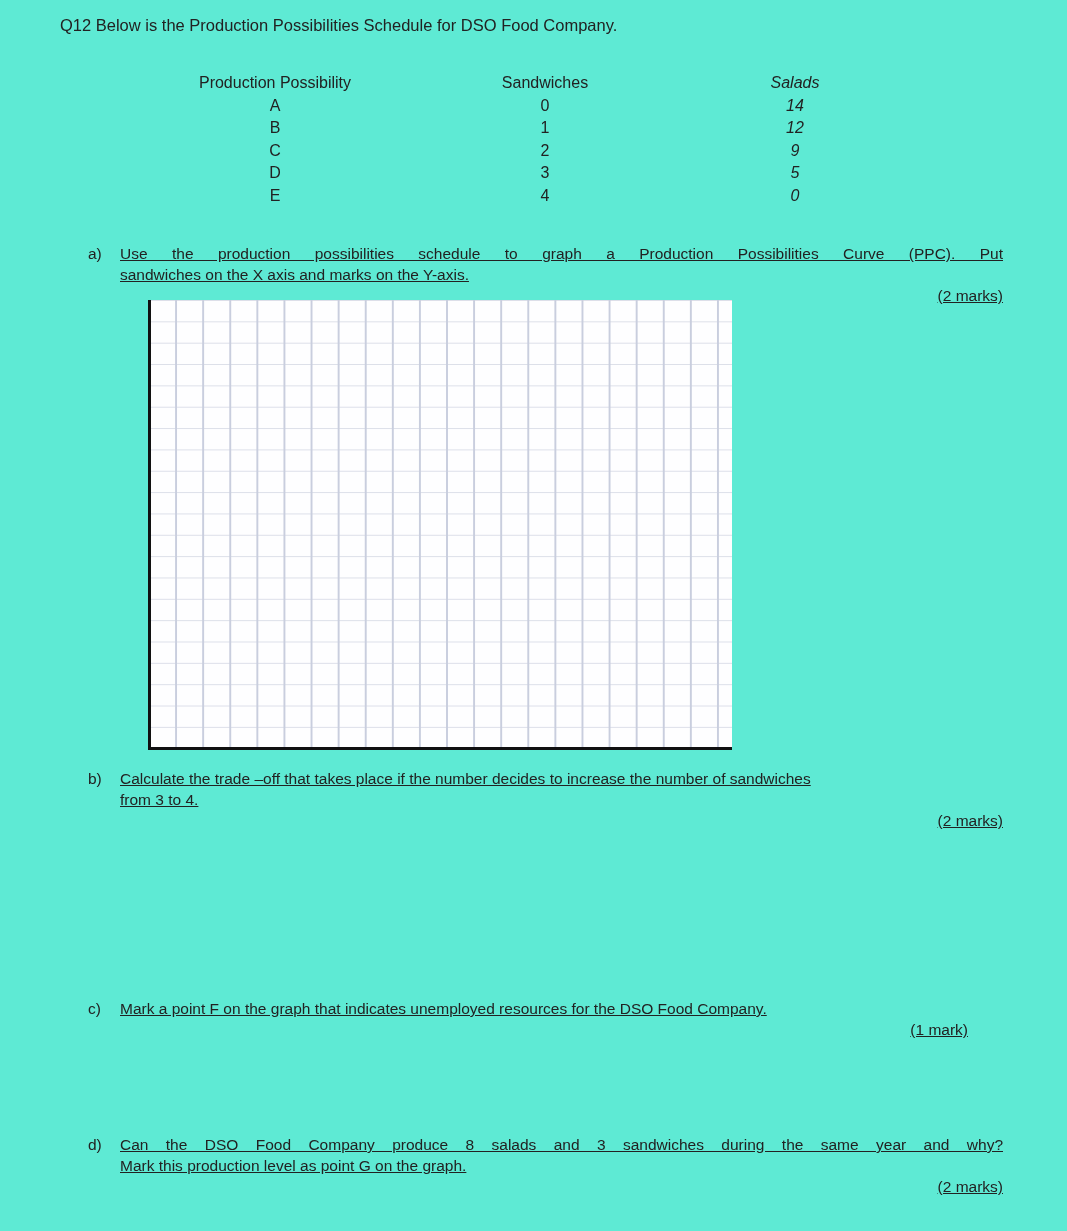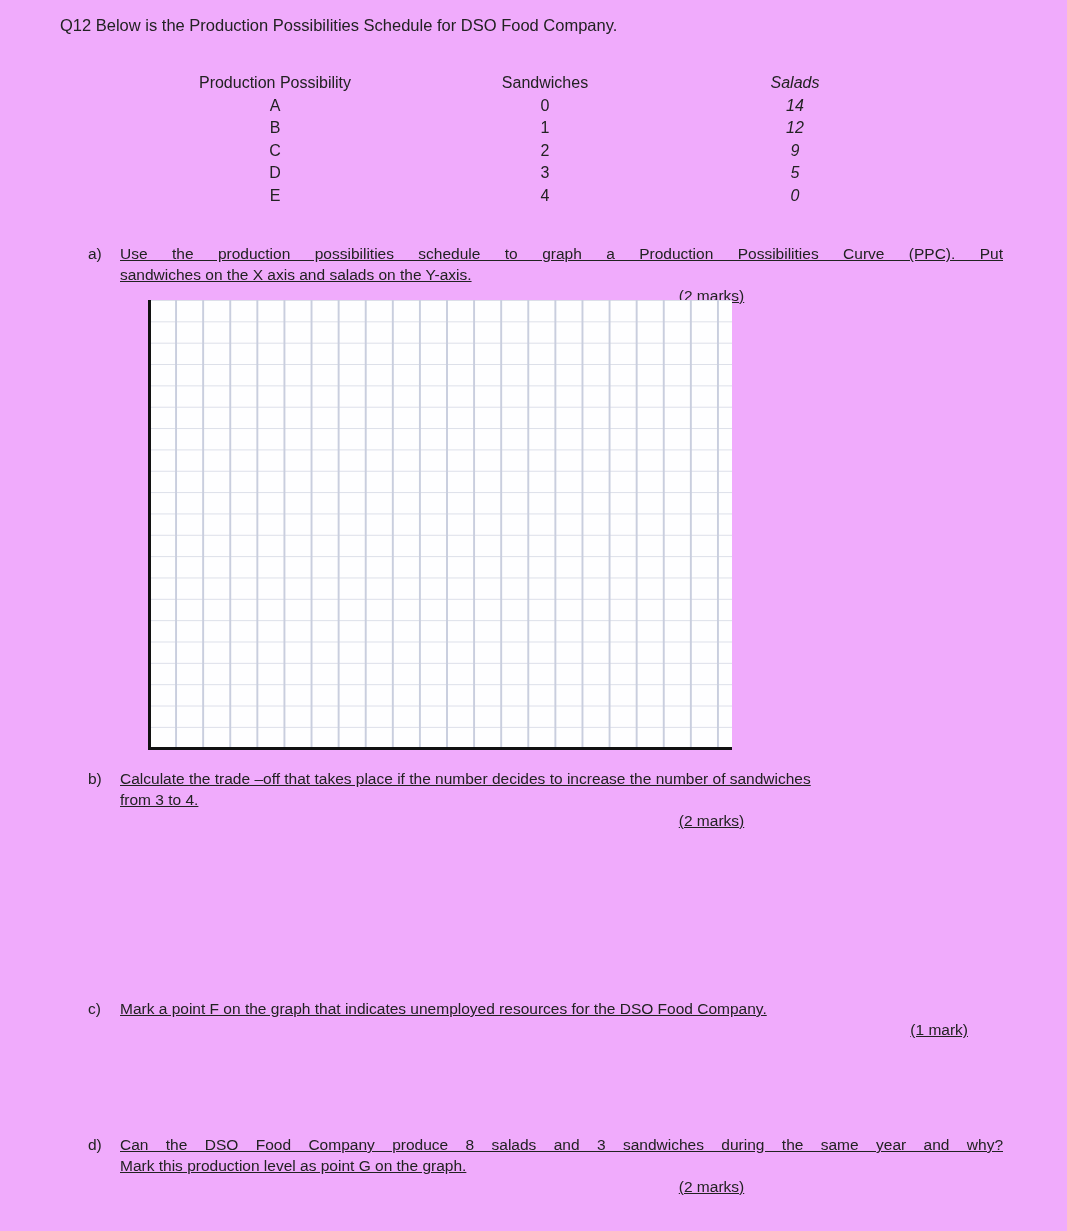--- a/index.html
+++ b/index.html
@@ -12,21 +12,21 @@
     height: 1231px;
     position: relative;
     font-family: "Liberation Sans", sans-serif;
     color: #2b2b2b;
     -webkit-font-smoothing: antialiased;
   }
 
   .page {
     position: absolute;
     inset: 0;
-    background: #f0abfc;
+    background: #5eead4;
   }
 
   
   .q-heading {
     position: absolute;
     left: 60px;
     top: 14px;
     font-size: 16.5px;
     line-height: 22px;
     color: #222222;
@@ -76,21 +76,21 @@
   .qitem .qbody {
     flex: 1 1 auto;
     text-decoration: underline;
   }
   .qtext-justify {
     text-align: justify;
     text-align-last: justify;
   }
   .marks {
     display: block;
-    text-align: center;
+    text-align: right;
     padding-left: 300px;
   }
   .marks-right {
     display: block;
     text-align: right;
     padding-left: 330px;
   }
 
   #q-a { left: 88px; top: 243px; width: 915px; }
   #q-b { left: 88px; top: 768px; width: 915px; }
@@ -176,21 +176,21 @@
         <td class="col-sw">4</td>
         <td class="col-sa">0</td>
       </tr>
     </tbody>
   </table>
 
   <div class="qitem" id="q-a">
     <div class="marker">a)</div>
     <div class="qbody">
       <div class="qtext-justify">Use the production possibilities schedule to graph a Production Possibilities Curve (PPC). Put</div>
-      <div>sandwiches on the X axis and salads on the Y-axis.</div>
+      <div>sandwiches on the X axis and marks on the Y-axis.</div>
       <div class="marks">(2 marks)</div>
     </div>
   </div>
 
   <div class="graph-wrap">
     <div class="graph-grid"></div>
     <div class="axis-y"></div>
     <div class="axis-x"></div>
   </div>
 

